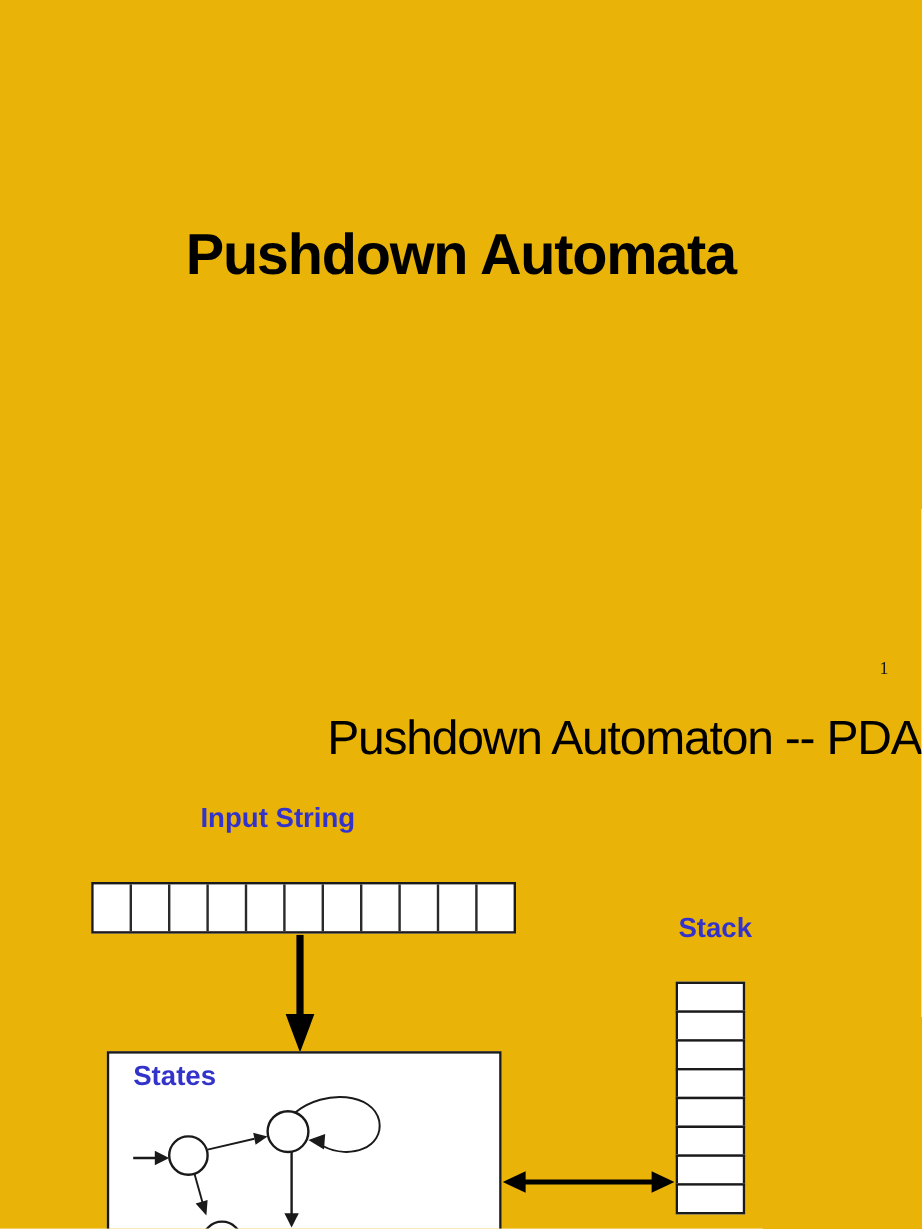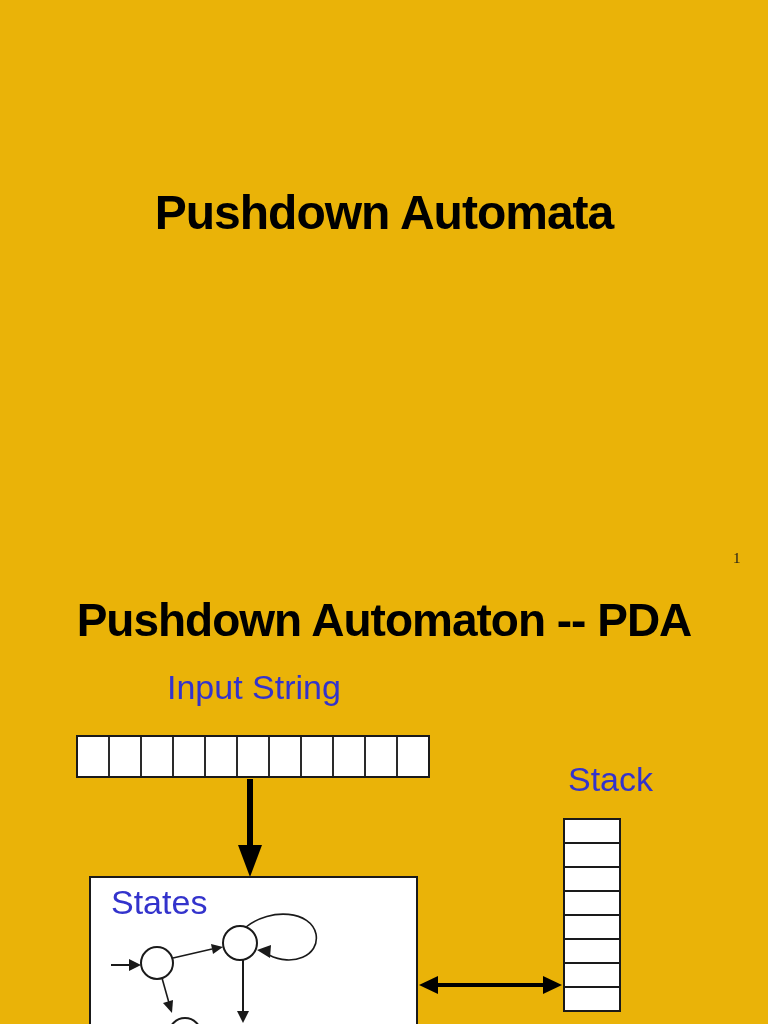--- a/index.html
+++ b/index.html
@@ -2,25 +2,25 @@
 <html><head>
 <meta charset="utf-8">
 <style>
   html,body{margin:0;padding:0;background:#fff;}
   .page{position:relative;width:768px;height:1024px;background:#eab308;overflow:hidden;
         font-family:"Liberation Sans","DejaVu Sans",sans-serif;color:#000;}
   .slide1-title{position:absolute;top:183px;left:0;width:768px;text-align:center;
         font-size:48px;font-weight:bold;letter-spacing:-1px;line-height:1.25;color:#000;}
   .page-num{position:absolute;top:550px;left:733px;font-family:"Liberation Serif","DejaVu Serif",serif;
         font-size:15px;color:#1a1a1a;}
-  .slide2-title{position:absolute;top:593px;left:0;width:768px;text-align:center;
-        font-size:46px;font-weight:bold;letter-spacing:-1px;color:#000;}
-  .label-blue{position:absolute;color:#3333cc;font-weight:normal;font-size:34px;white-space:nowrap;}
+  .slide2-title{position:absolute;top:593px;left:0;width:768px;text-align:right;
+        font-size:40px;font-weight:normal;letter-spacing:-1px;color:#000;}
+  .label-blue{position:absolute;color:#3333cc;font-weight:bold;font-size:23px;white-space:nowrap;}
   .input-string-label{left:167px;top:668px;}
-  .stack-label{left:568px;top:760px;width:112px;}
+  .stack-label{left:540px;top:760px;width:112px;text-align:center;}
   .states-label{left:20px;top:5px;}
   .tape{position:absolute;left:76px;top:735px;width:354px;height:43px;display:flex;
         border:2px solid #1a1a1a;box-sizing:border-box;background:#fff;}
   .tape-cell{flex:1;border-right:2px solid #2a2a2a;}
   .tape-cell:last-child{border-right:none;}
   .stack{position:absolute;left:563px;top:818px;width:58px;}
   .stack-cell{height:26px;box-sizing:border-box;border:2px solid #1a1a1a;margin-top:-2px;background:#fff;}
   .stack-cell:first-child{margin-top:0;}
   .states-box{position:absolute;left:89px;top:876px;width:329px;height:160px;
         border:2px solid #1a1a1a;box-sizing:border-box;background:#fff;}

